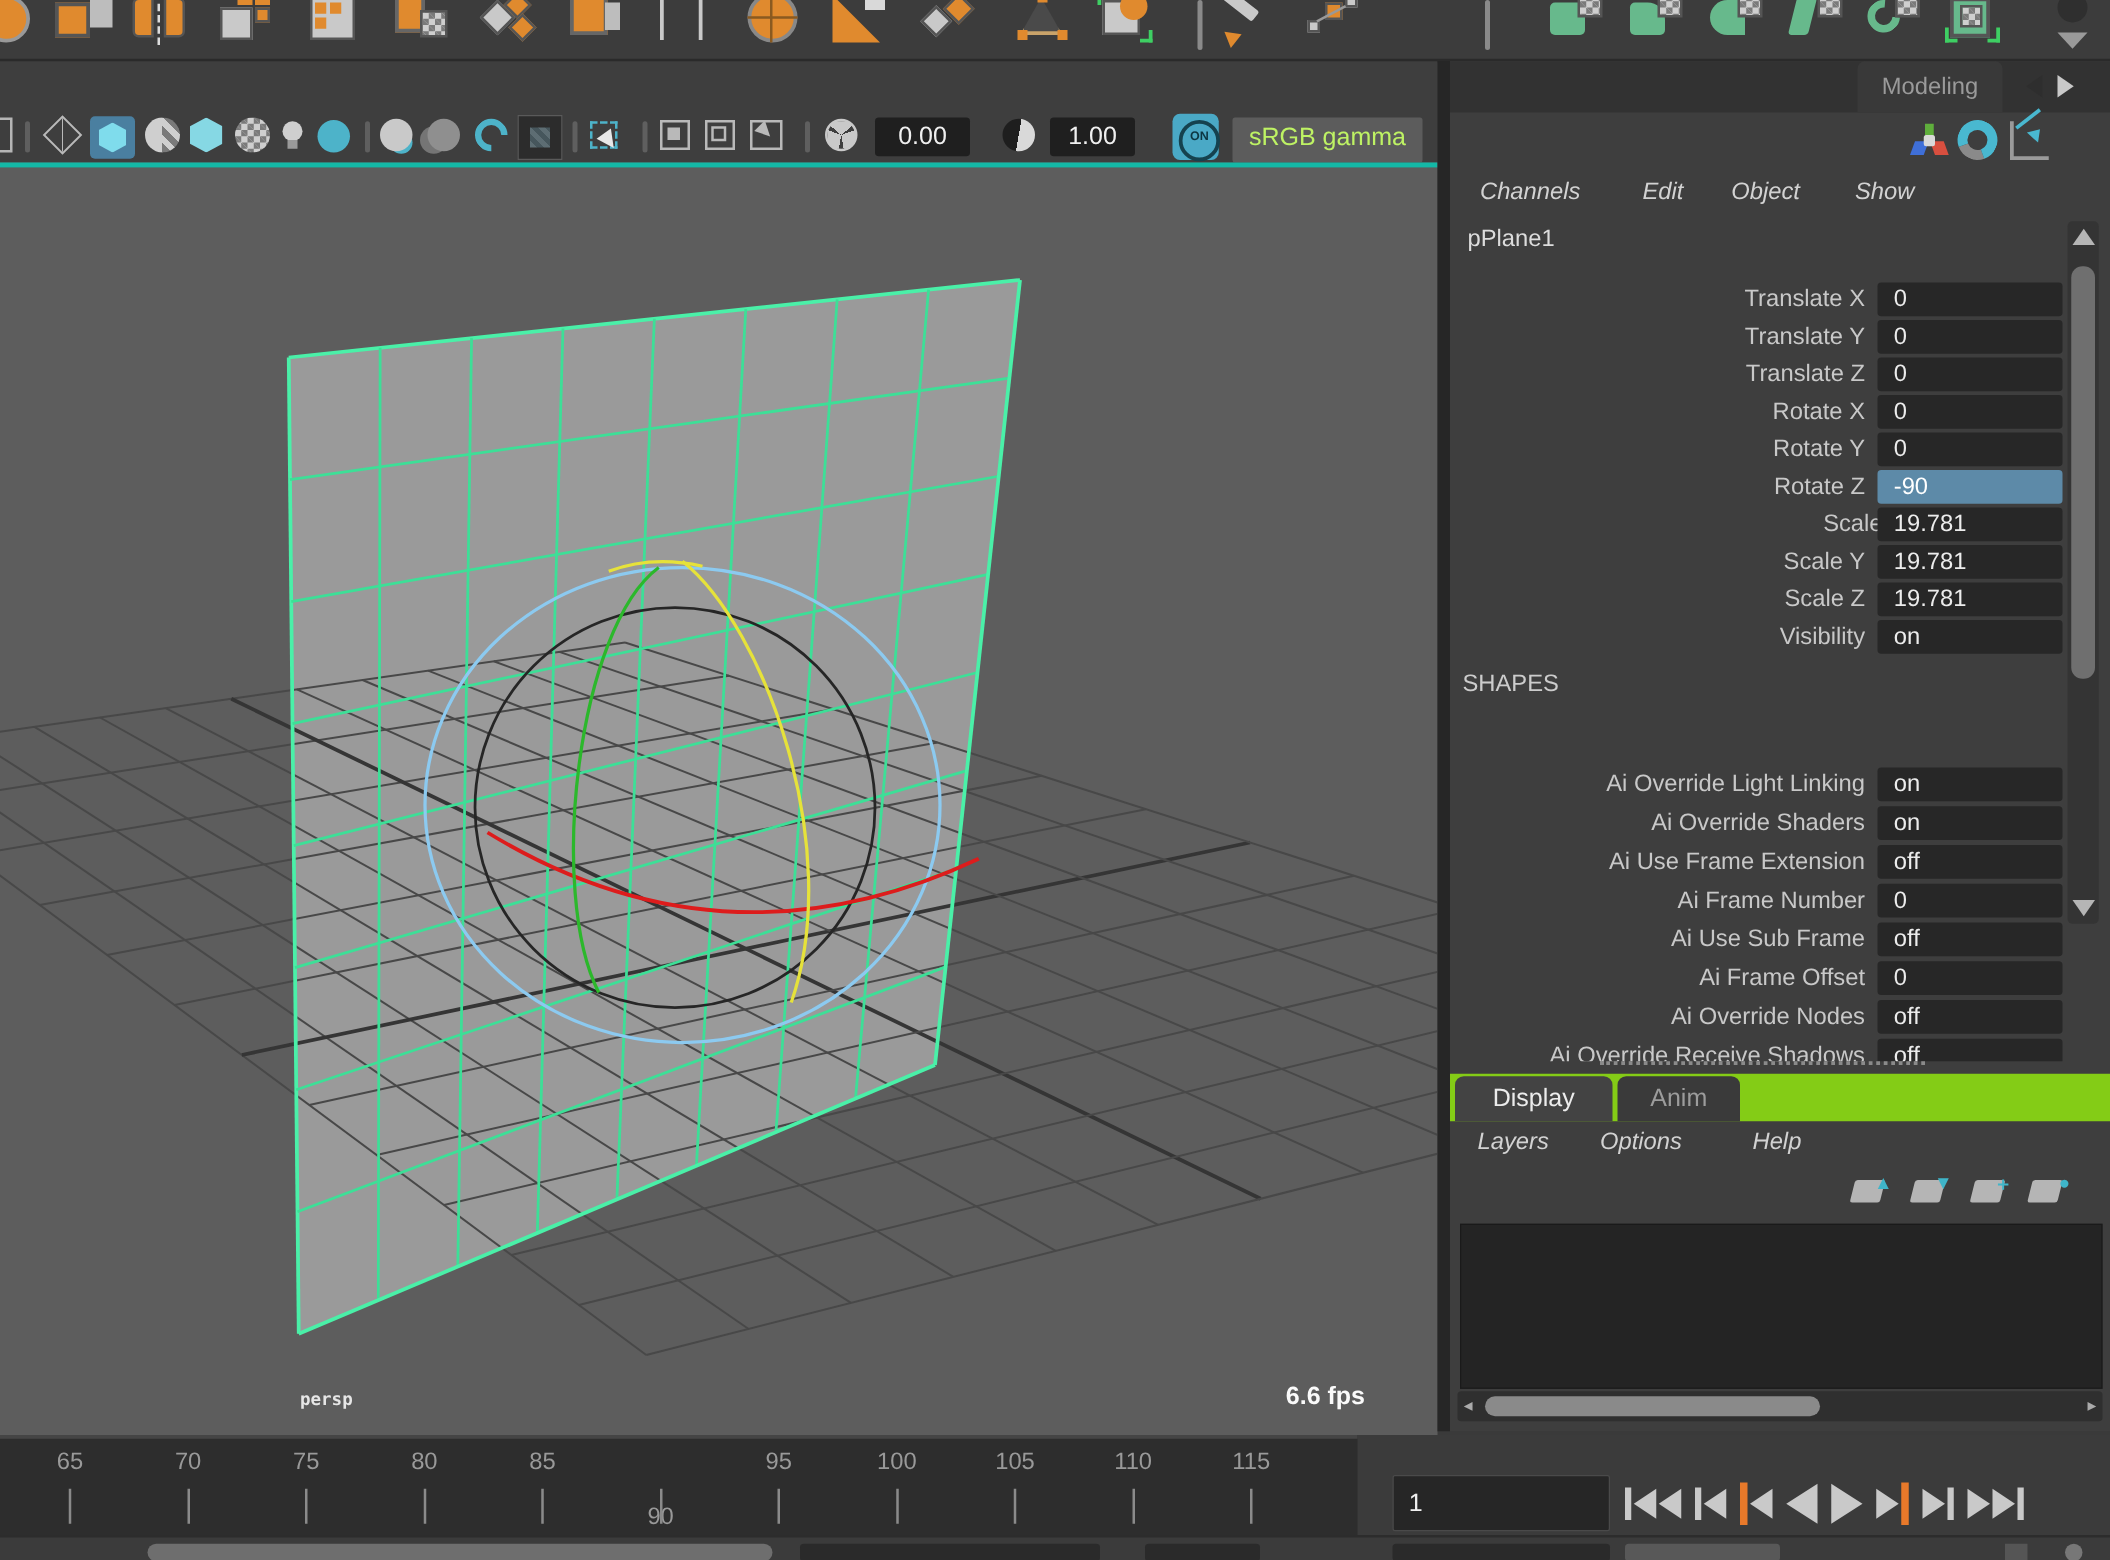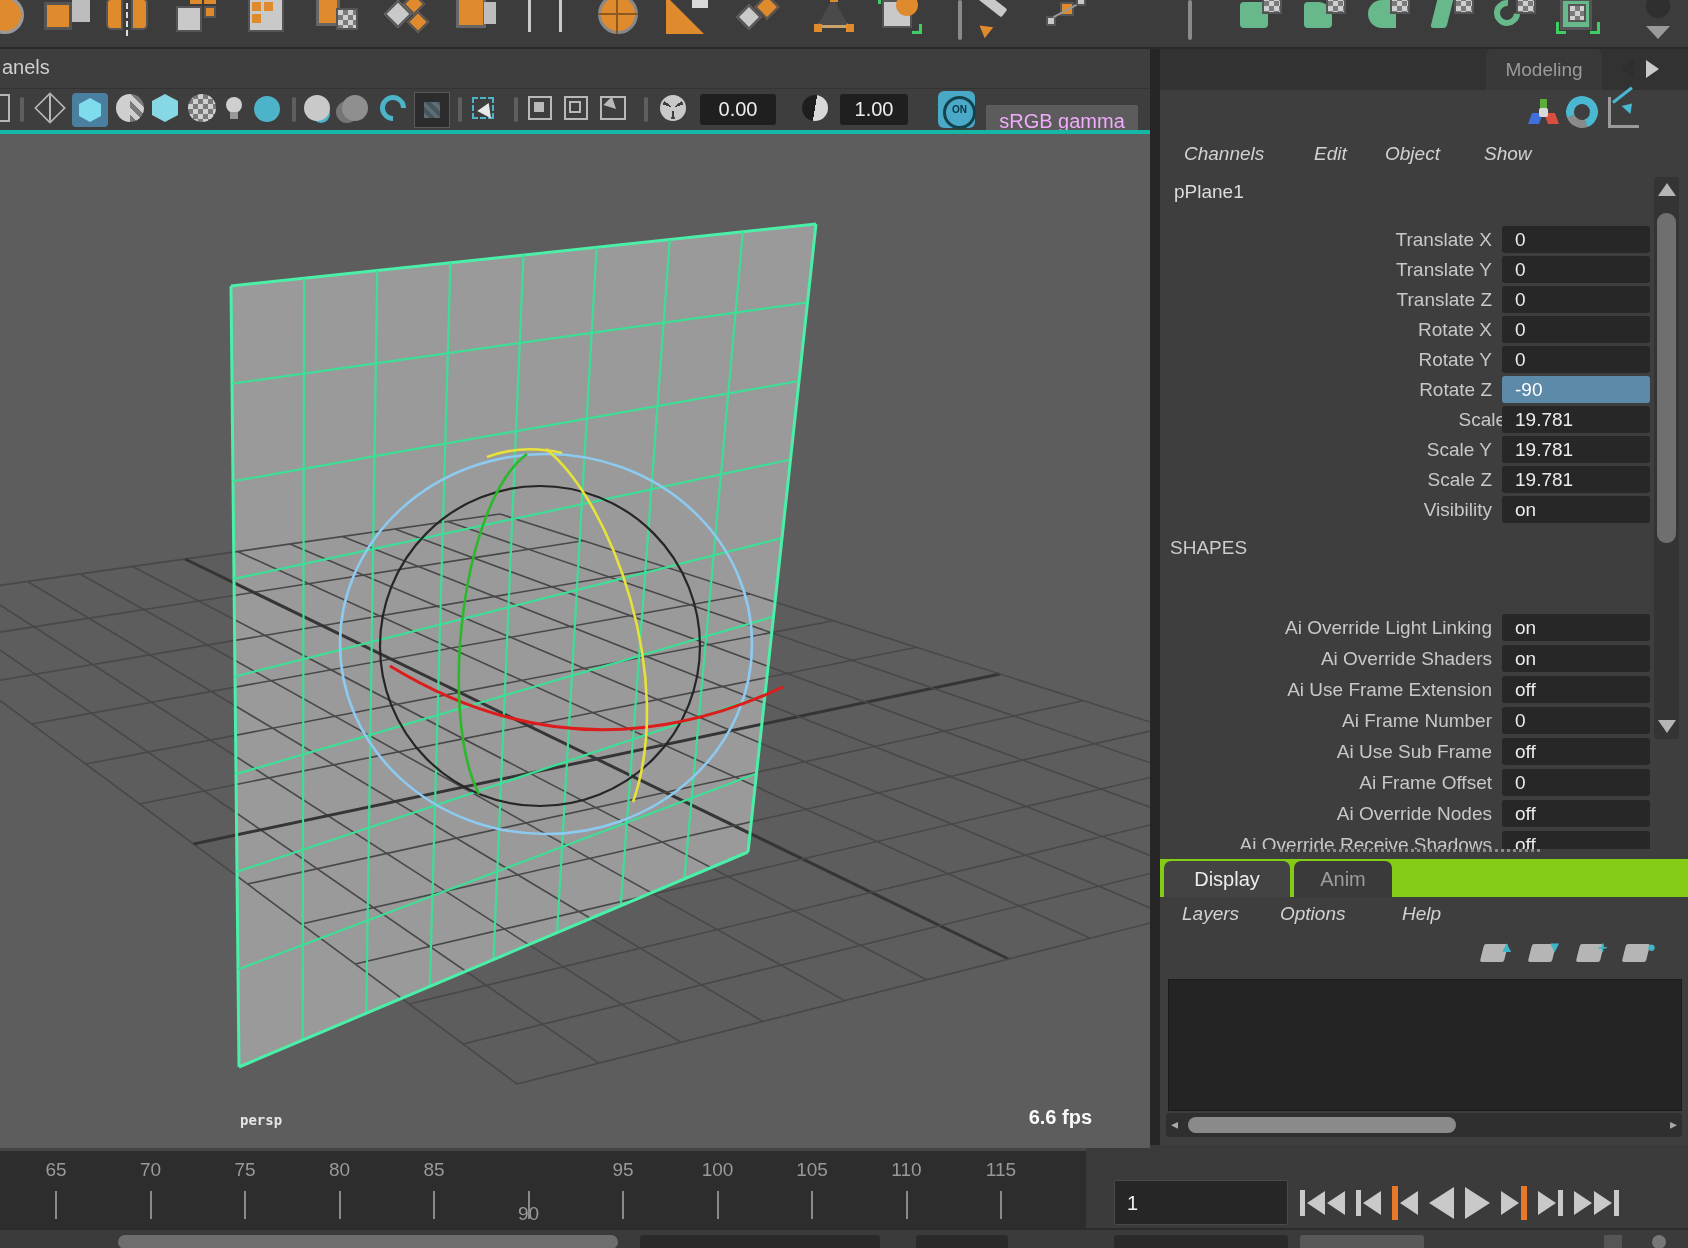--- a/index.html
+++ b/index.html
@@ -18,21 +18,21 @@
   
   .vp{position:absolute;left:0;top:49px;width:1150px;height:1096px;background:#3e3e3e;}
   .vp-menubar{position:absolute;left:0;top:0;width:100%;height:39px;border-bottom:1px solid #333;}
   .vp-menubar span{position:absolute;left:2px;top:7px;font-size:20px;color:#cfcfcf;}
   .vp-toolbar{position:absolute;left:0;top:40px;width:100%;height:41px;}
   .vt{position:absolute;top:5px;}
   .vsep{position:absolute;top:8px;width:4px;height:25px;background:#5f5f5f;border-radius:2px;}
   .circ{border-radius:50%;box-sizing:border-box;}
   .vfield{position:absolute;top:5px;height:31px;background:#1f1f1f;border-radius:3px;color:#efefef;
           font-size:20px;text-align:center;line-height:31px;}
-  .srgb{position:absolute;top:16px;height:36px;background:#5c5c5c;border-radius:2px;color:#f0abfc;
+  .srgb{position:absolute;top:5px;height:36px;background:#5c5c5c;border-radius:2px;color:#bef264;
         font-size:20px;text-align:center;line-height:32px;}
   .onbtn{position:absolute;top:2px;width:37px;height:37px;background:#4aa9c6;border-radius:6px;}
   .onbtn i{position:absolute;left:5px;top:5px;width:27px;height:27px;border:3px solid #15424f;border-radius:50%;
            font-style:normal;font-size:10px;font-weight:bold;color:#0c3642;text-align:center;line-height:21px;}
   .vp-canvas{position:absolute;left:0;top:81px;width:1150px;height:1015px;background:#5d5d5d;
              border-top:4px solid #14b8a6;overflow:hidden;}
   .persp-label{position:absolute;left:240px;top:978px;font-family:"DejaVu Sans Mono",monospace;
                font-size:14px;font-weight:bold;color:#e6e6e6;}
   .fps-label{position:absolute;right:58px;top:972px;font-size:20px;font-weight:bold;color:#fafafa;}
   
@@ -203,23 +203,20 @@
         <i class="a" style="left:0;top:28px;width:10px;height:12px;border-left:3px solid #3ecf63;border-bottom:3px solid #3ecf63"></i>
         <i class="a" style="left:34px;top:28px;width:10px;height:12px;border-right:3px solid #3ecf63;border-bottom:3px solid #3ecf63"></i>
       </div>
       <div class="shelf-icon" style="left: 1638px;">
         <i class="a" style="left:8px;top:0;width:24px;height:24px;border-radius:50%;background:#2f2f2f"></i>
         <i class="a" style="left:8px;top:32px;width:0;height:0;border:12px solid transparent;border-top:13px solid #9a9a9a"></i>
       </div>
     </div>
 
   <div class="vp">
-    <div class="vp-menubar">
-      <span>anels</span>
-    </div>
     <div class="vp-toolbar">
       <span class="vt" style="left:-10px;width:20px;height:28px;border:2px solid #b5b5b5;box-sizing:border-box;"></span>
       <span class="vsep" style="left:20px;"></span>
       <span class="vt" style="left:36px;width:28px;height:28px;border:2px solid #b9b9b9;box-sizing:border-box;transform:rotate(45deg) scale(.8);background:linear-gradient(45deg,transparent 48%,#b9b9b9 48%,#b9b9b9 52%,transparent 52%);"></span>
       <span class="vt" style="left:72px;width:36px;height:34px;top:4px;background:#4a7fa0;border-radius:4px;">
           <i style="position:absolute;left:7px;top:5px;width:22px;height:24px;background:#7fdcec;clip-path:polygon(50% 0,100% 25%,100% 75%,50% 100%,0 75%,0 25%);"></i>
         </span>
       <span class="vt circ" style="left:116px;width:28px;height:28px;background:linear-gradient(90deg,#cfcfcf 50%,transparent 50%),repeating-linear-gradient(45deg,#7a7a7a 0 5px,#cfcfcf 5px 10px);"></span>
       <span class="vt" style="left:152px;width:26px;height:28px;background:#86d8e4;clip-path:polygon(50% 0,100% 25%,100% 75%,50% 100%,0 75%,0 25%);"></span>
       <span class="vt circ chk" style="left:188px;width:28px;height:28px;border:none;"></span>

